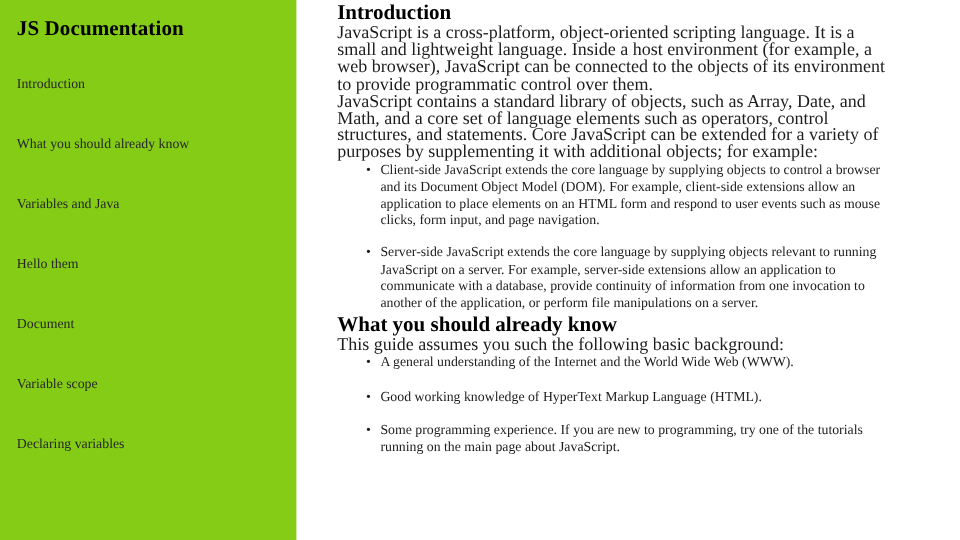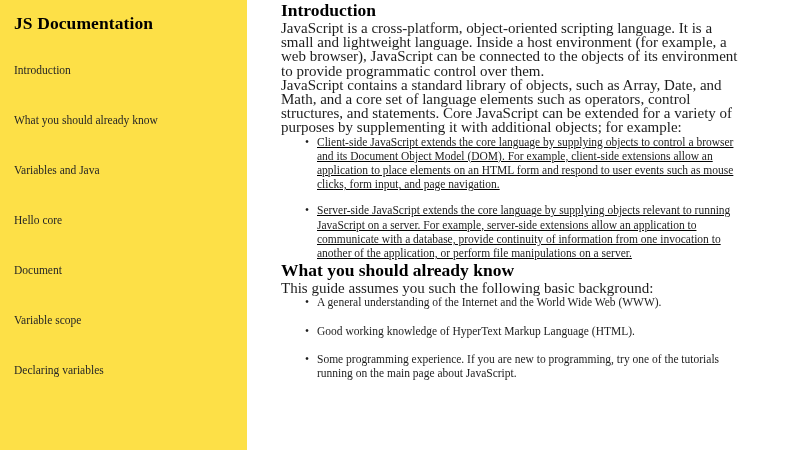--- a/index.html
+++ b/index.html
@@ -24,21 +24,21 @@
 
   
   .navbar {
     position: absolute;
     left: 0;
     top: 0;
     width: 253px;
     height: 450px;
     box-sizing: border-box;
     border-right: 2px solid #8a8a8a;
-    background: #fde047;
+    background: #84cc16;
   }
   .nav-header {
     font-size: 17.5px;
     font-weight: bold;
     color: #000000;
     padding: 14px 0 0 14px;
     letter-spacing: 0.1px;
     line-height: 1.1;
   }
   .nav-list {
@@ -92,21 +92,21 @@
   }
   .para-1 { padding-top: 24px; }
   .para-2 { padding-top: 14px; }
   .para-3 { padding-top: 27px; }
 
   .main-section ul {
     margin: 0;
     padding: 0 0 0 26px;
     list-style: none;
   }
-  .bullet-list-1 { padding-top: 16px; text-decoration: underline; }
+  .bullet-list-1 { padding-top: 16px; }
   .bullet-list-2 { padding-top: 12px; }
 
   .main-section li {
     position: relative;
     font-size: 11.5px;
     line-height: 14.2px;
     color: #1c1c1c;
     margin-bottom: 12px;
     padding-left: 10px;
   }
@@ -135,21 +135,21 @@
         <li>
           <a href="#" class="nav-item">Introduction</a>
         </li>
         <li>
           <a href="#" class="nav-item">What you should already know</a>
         </li>
         <li>
           <a href="#" class="nav-item">Variables and Java</a>
         </li>
         <li>
-          <a href="#" class="nav-item">Hello core</a>
+          <a href="#" class="nav-item">Hello them</a>
         </li>
         <li>
           <a href="#" class="nav-item">Document</a>
         </li>
         <li>
           <a href="#" class="nav-item">Variable scope</a>
         </li>
         <li>
           <a href="#" class="nav-item">Declaring variables</a>
         </li>

